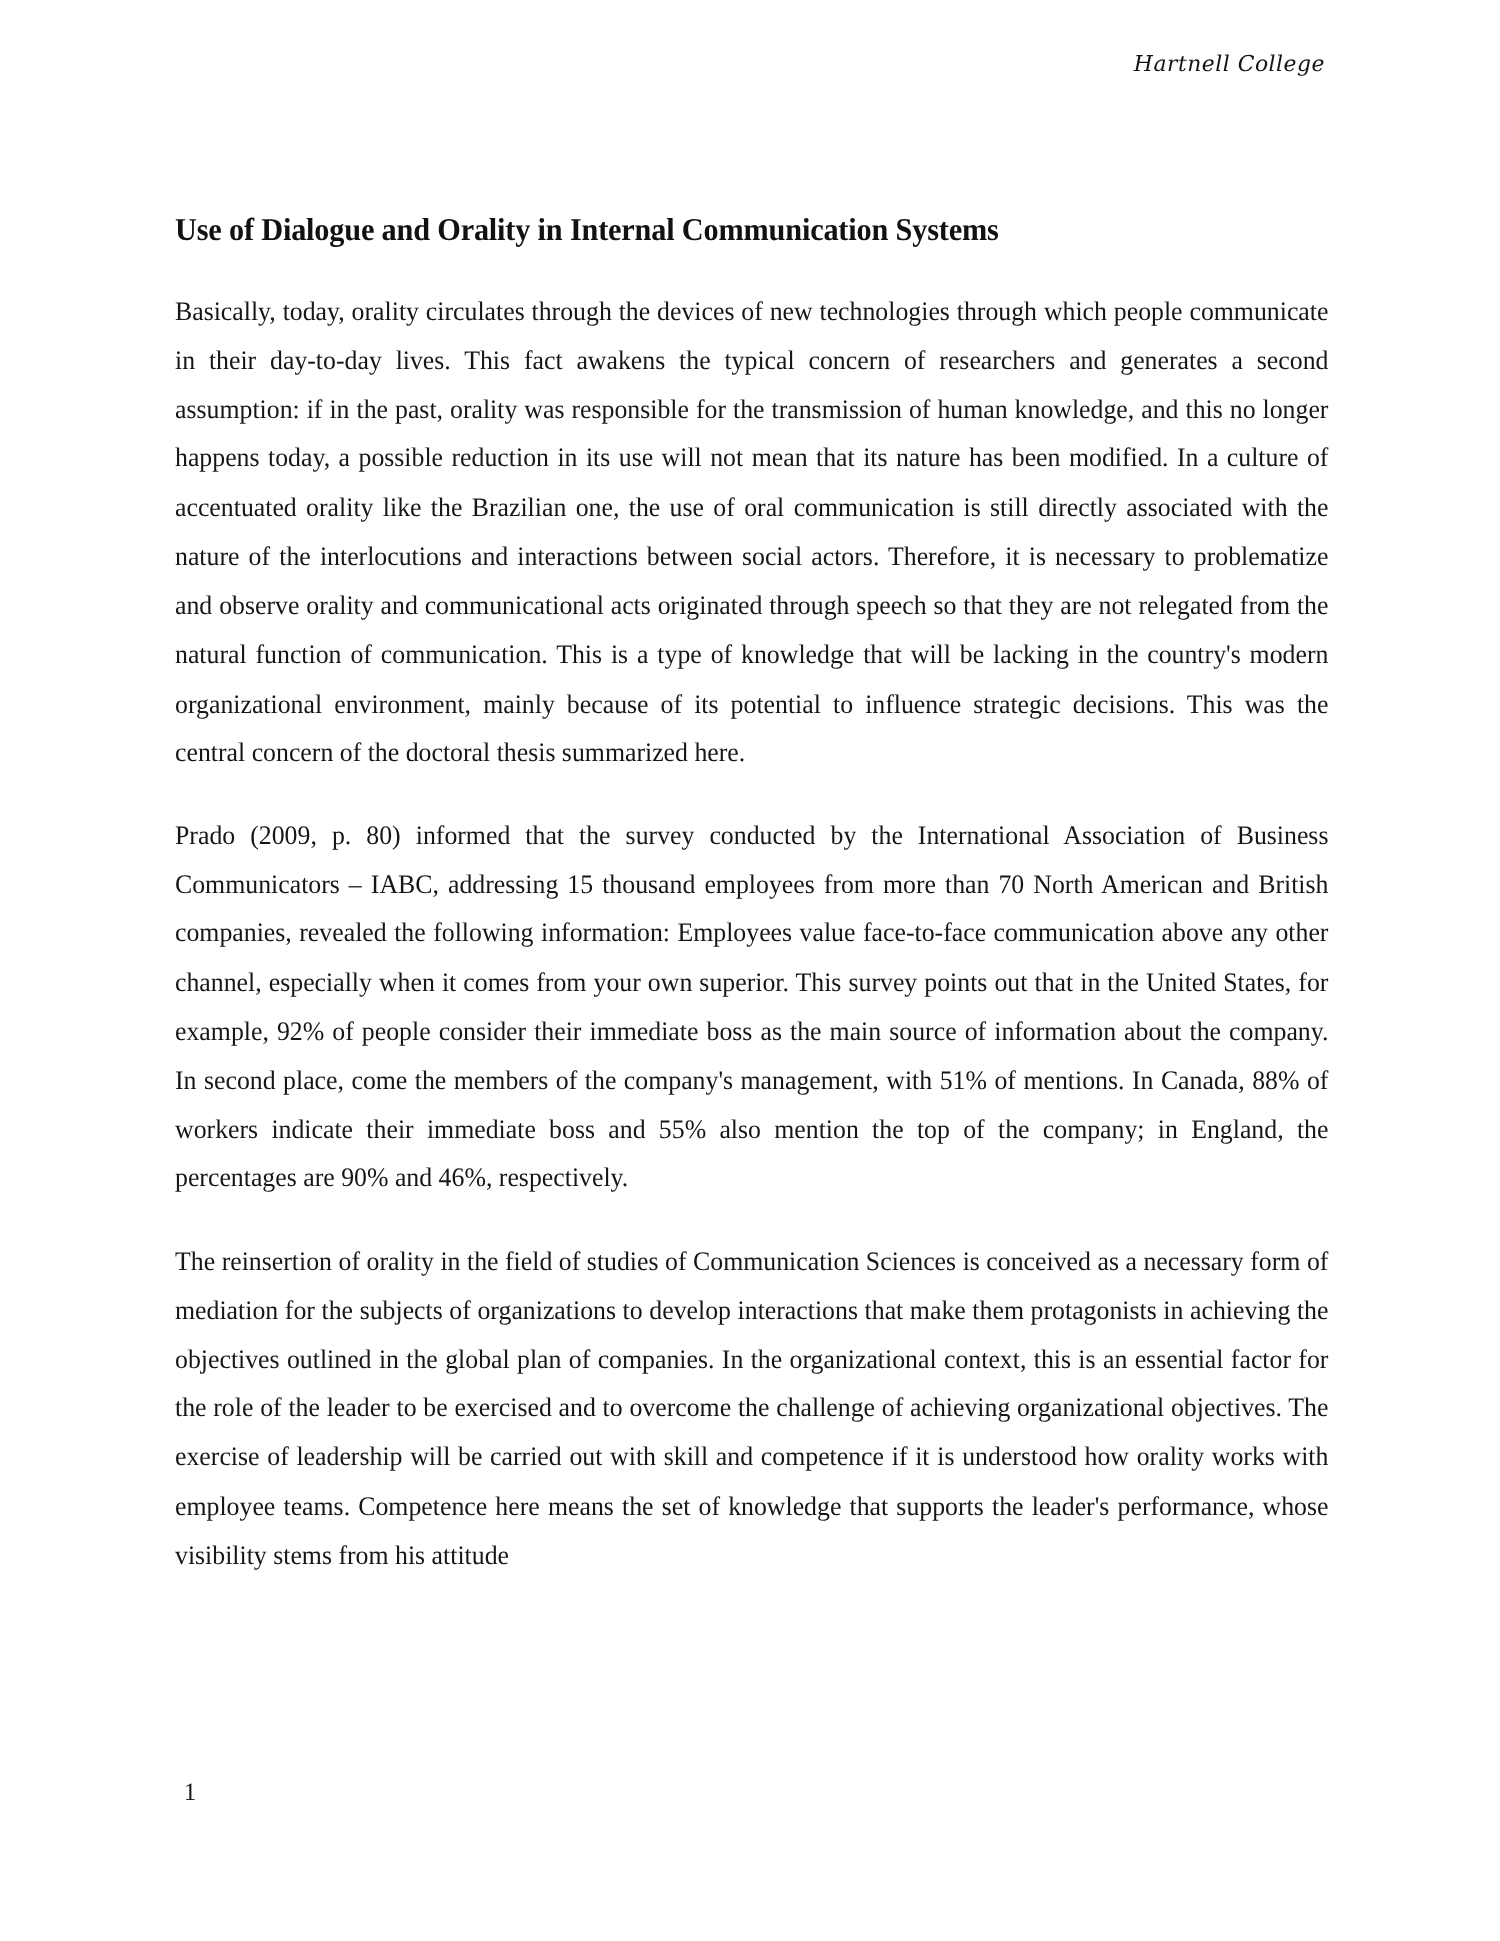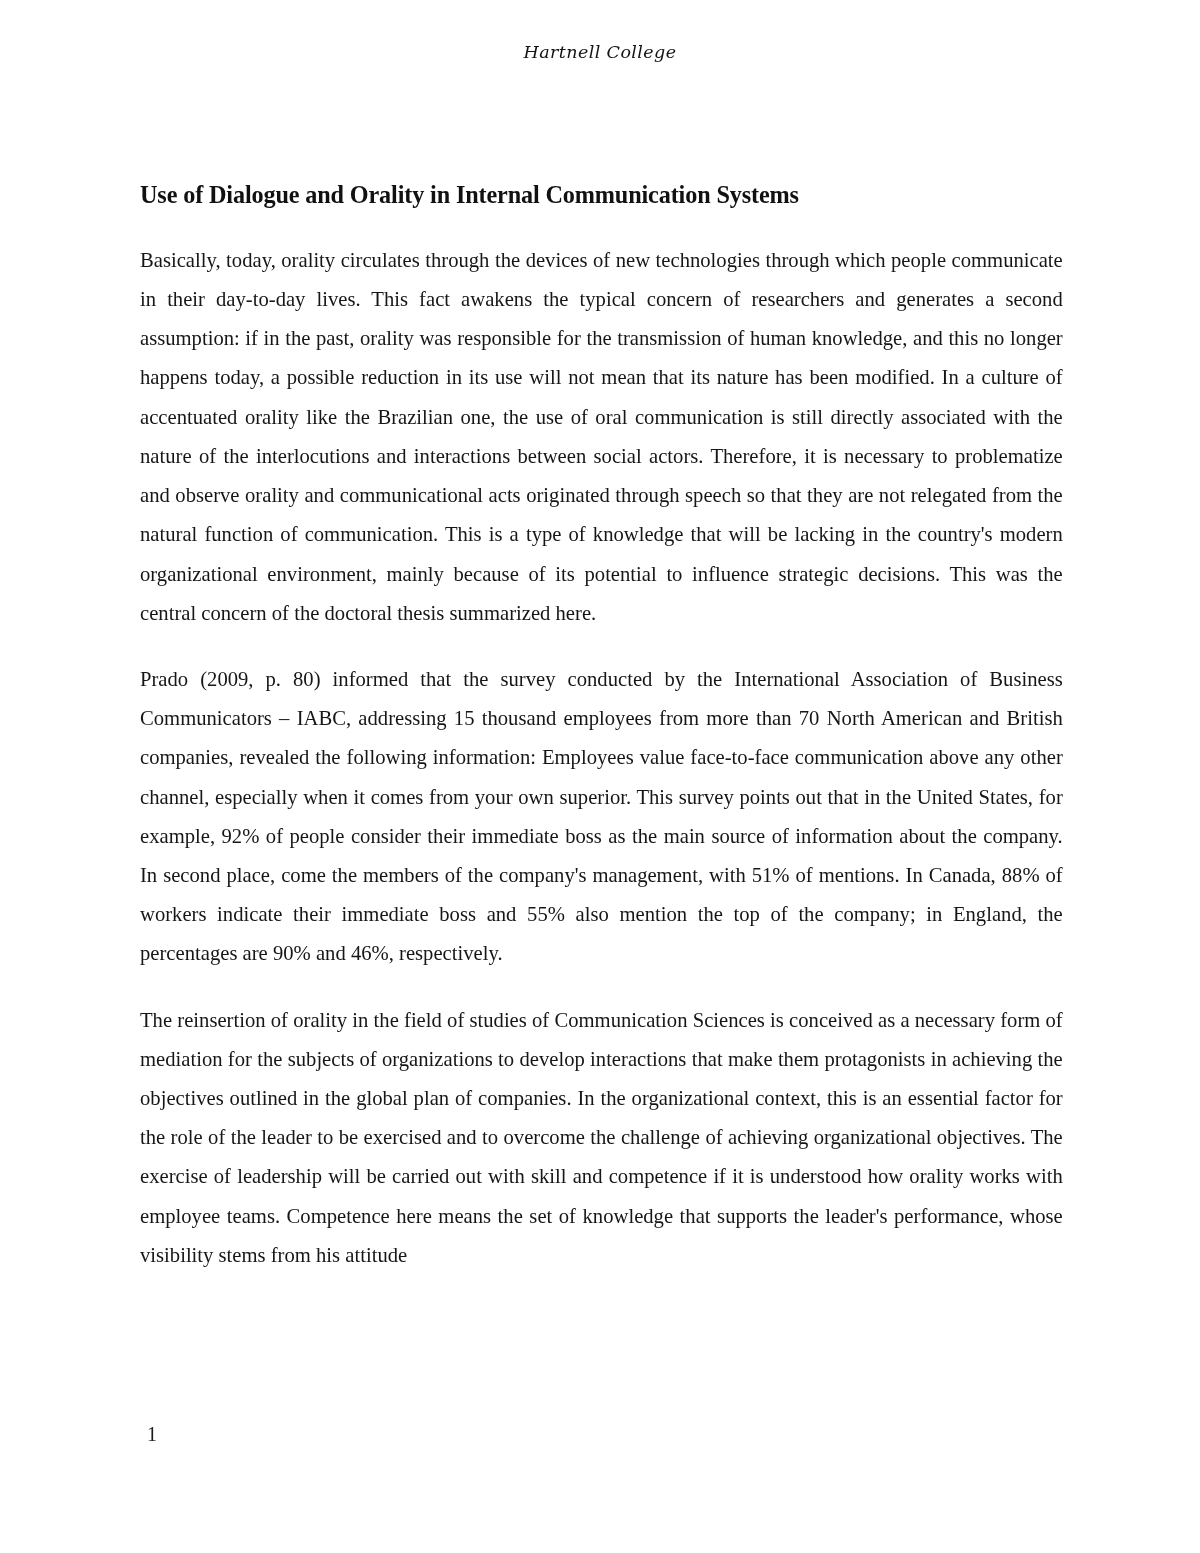--- a/index.html
+++ b/index.html
@@ -21,33 +21,33 @@
     inset: 0;
     background: #ffffff;
   }
 
   
   .header {
     position: absolute;
     top: 42px;
     left: 140px;
     right: 140px;
-    text-align: center;
+    text-align: right;
     font-family: "DejaVu Serif", "Liberation Serif", serif;
     font-size: 17.5px;
     font-style: italic;
     letter-spacing: 0.4px;
     color: #141414;
     line-height: 1.2;
   }
 
   
   .content {
     position: absolute;
-    top: 179px;
+    top: 168px;
     left: 140px;
     width: 923px;
   }
 
   .doc-title {
     font-family: "Liberation Serif", "DejaVu Serif", serif;
     font-size: 25.5px;
     font-weight: bold;
     line-height: 1.25;
     margin: 0 0 30px 0;

